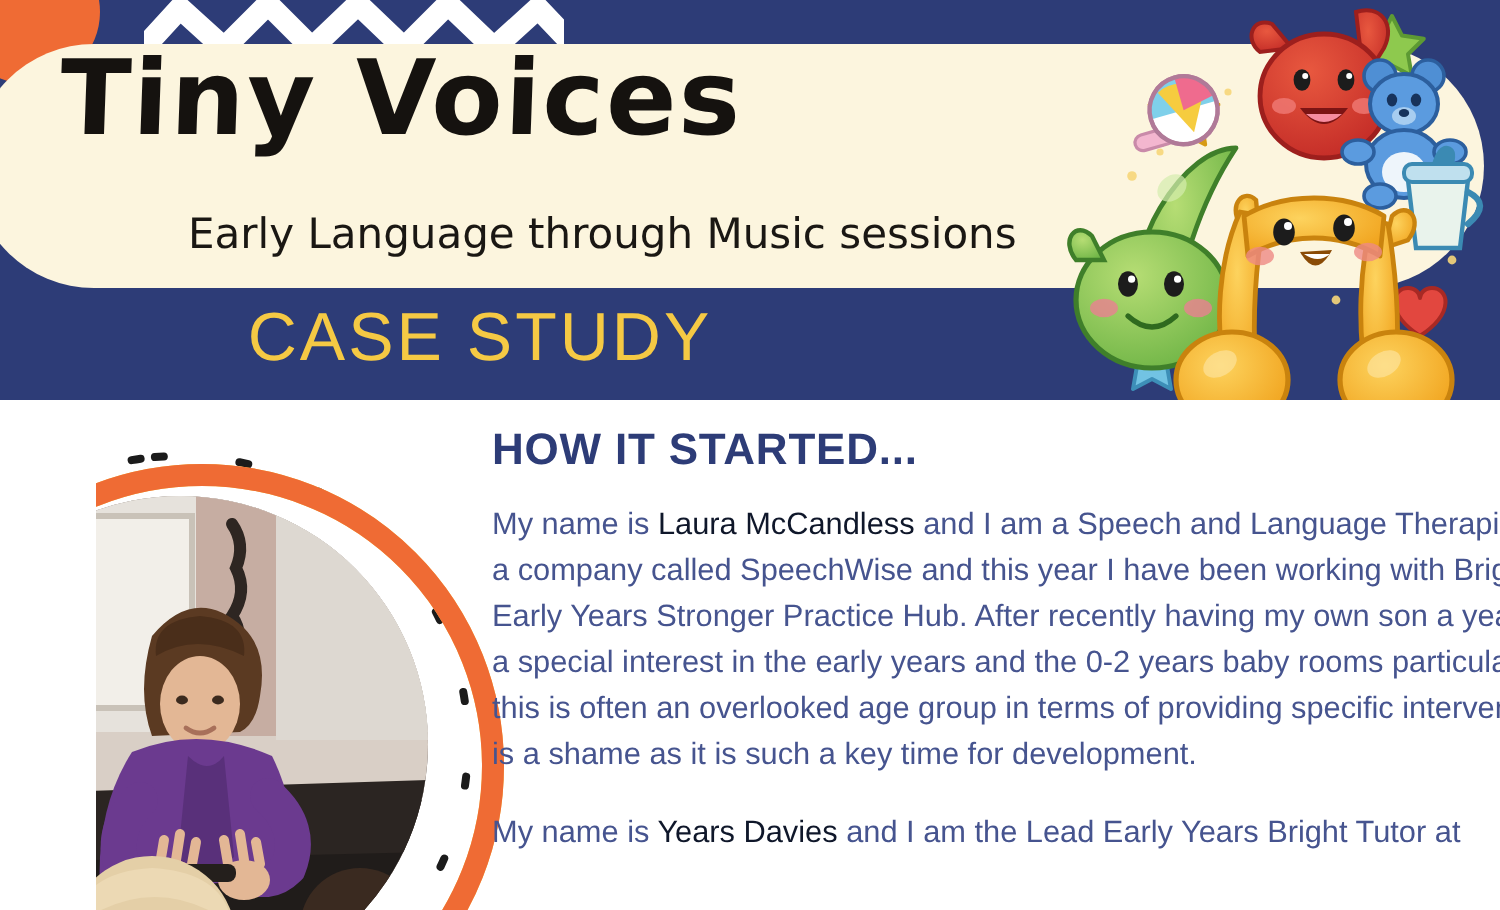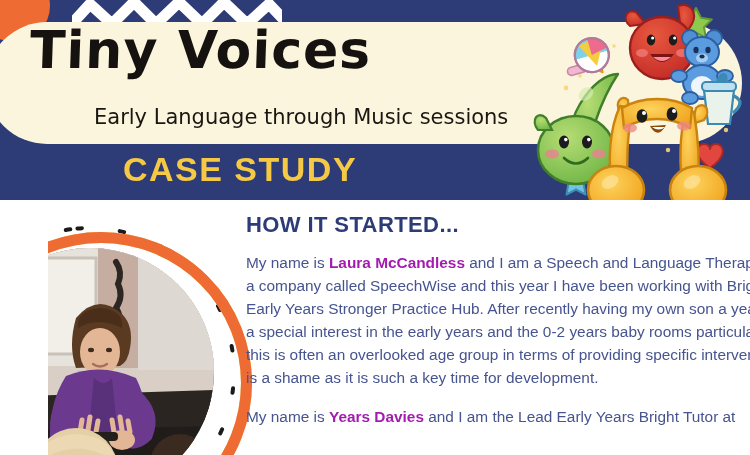--- a/index.html
+++ b/index.html
@@ -89,21 +89,21 @@
     line-height: 1;
   }
 
   .case-study {
     position: absolute;
     left: 0;
     top: 152px;
     width: 480px;
     text-align: center;
     font-size: 34px;
-    font-weight: 700;
+    font-weight: 400;
     letter-spacing: 1.5px;
     color: #f5c944;
     line-height: 1;
     white-space: nowrap;
   }
 
   
   .illus {
     position: absolute;
     left: 528px;
@@ -195,22 +195,22 @@
 
   .para {
     font-size: 15.4px;
     line-height: 1.49;
     color: #46548f;
     margin: 0 0 16px 0;
     width: 600px;
   }
 
   .hl {
-    color: #a21caf;
-    font-weight: 700;
+    color: #0f172a;
+    font-weight: 400;
   }
 </style>
 </head>
 <body>
 
 <div class="page">
 
   <div class="header">
 
     <div class="corner-dot"></div>

